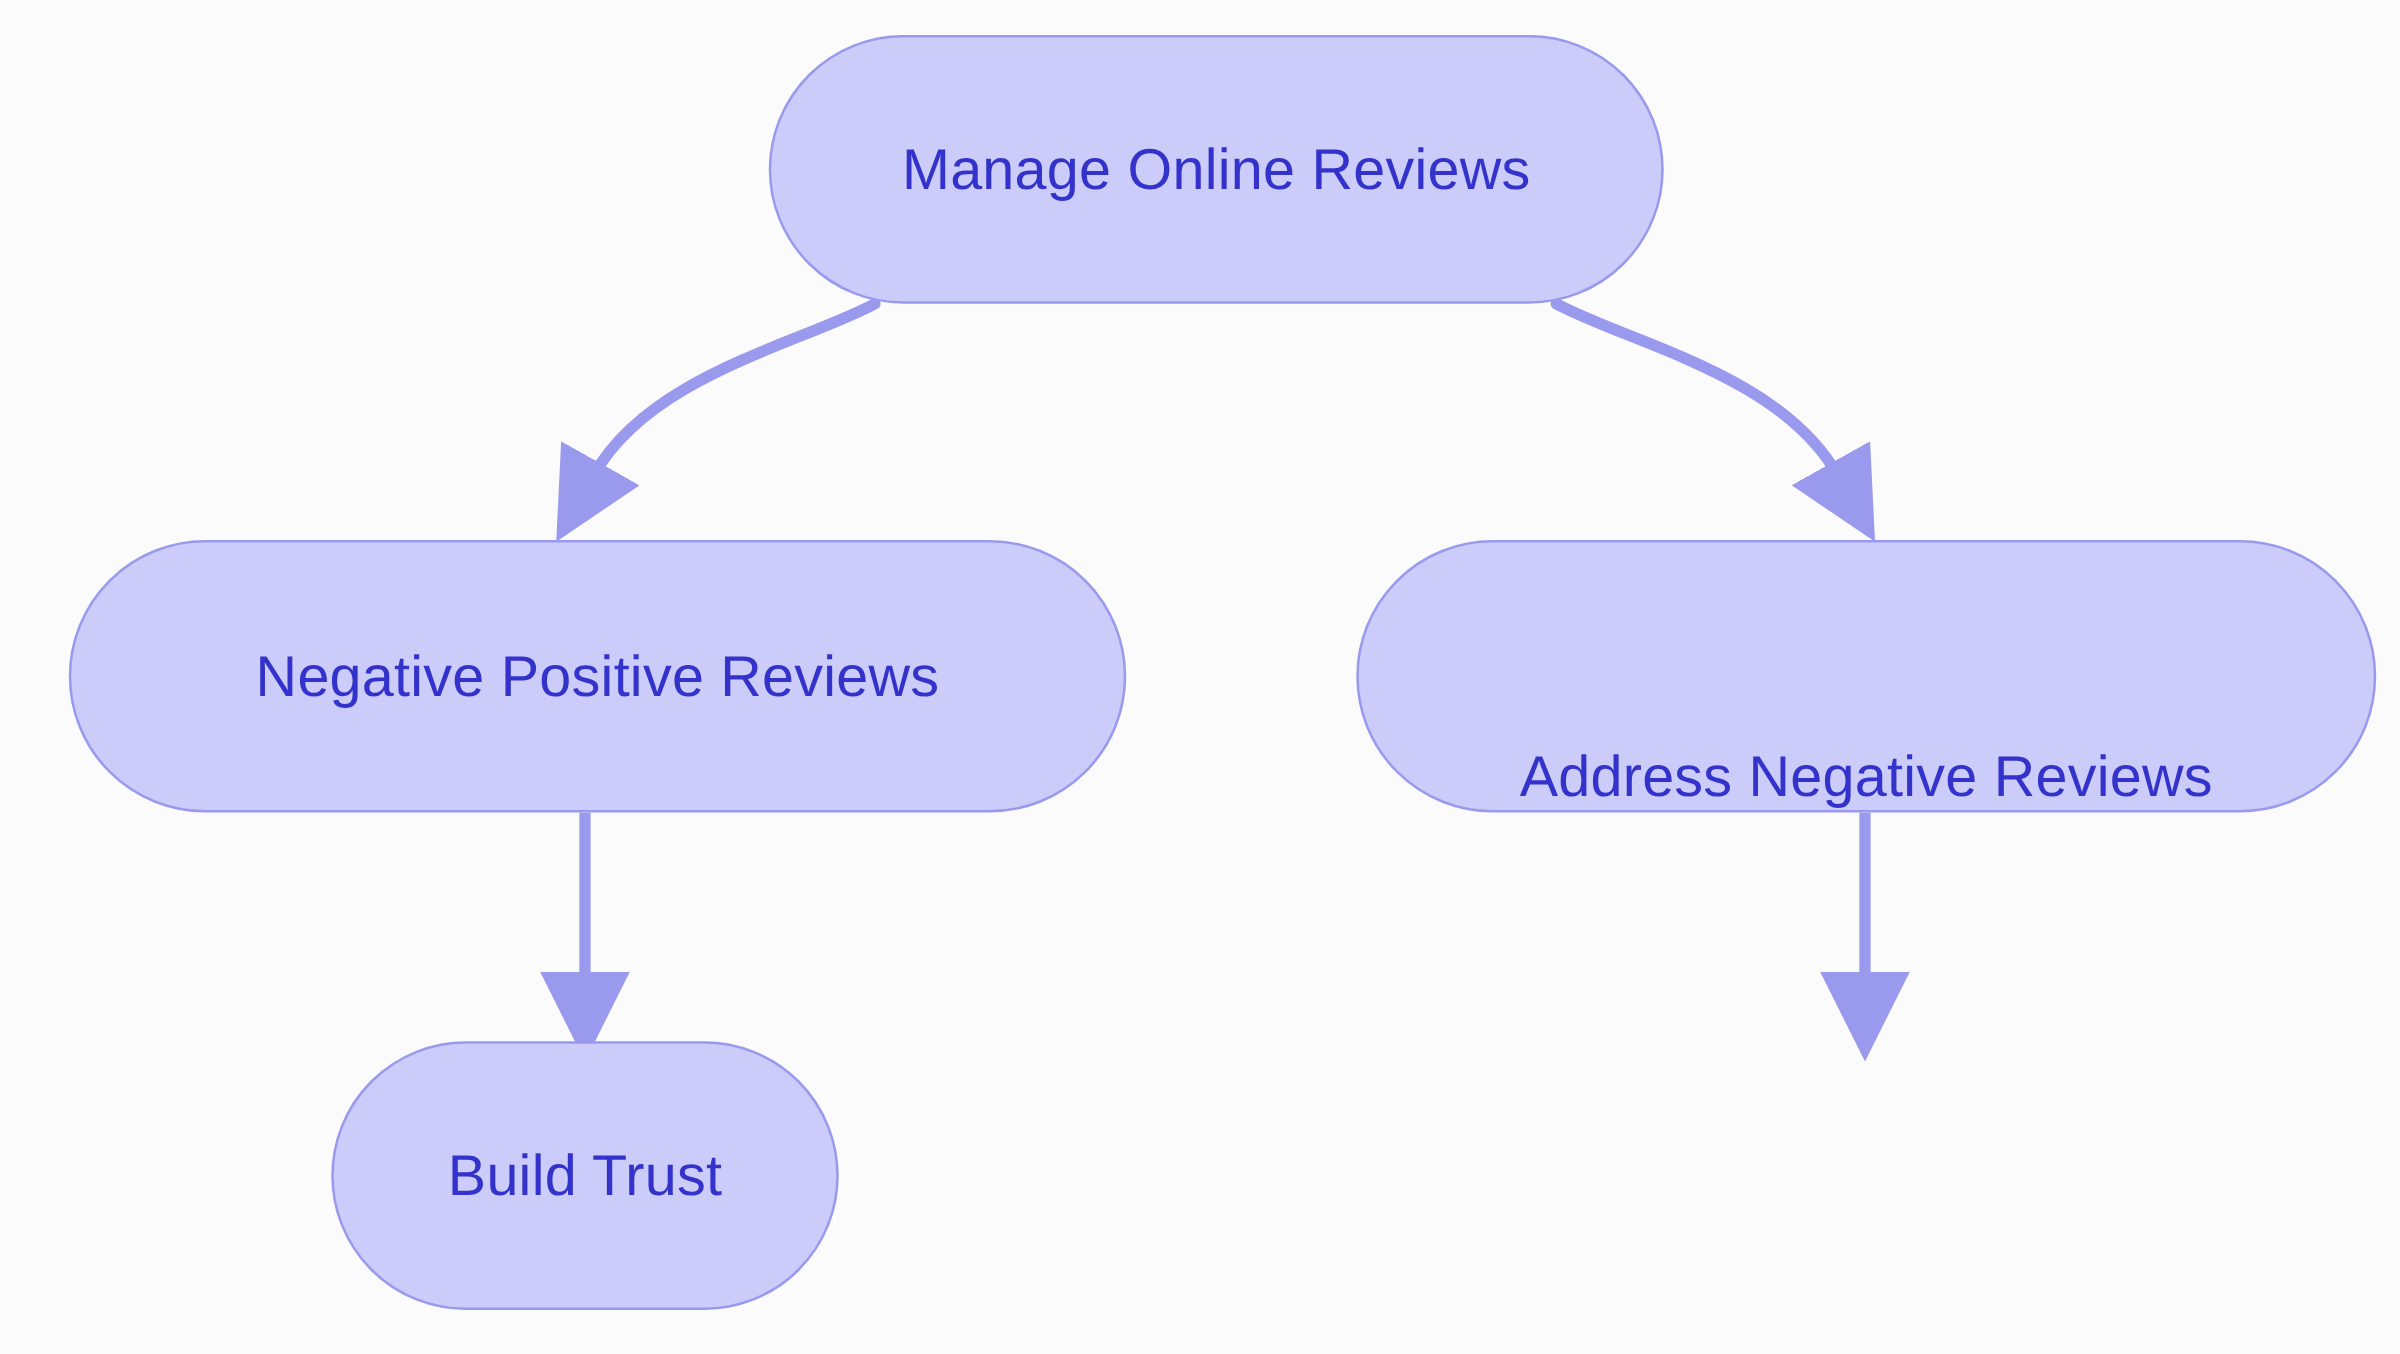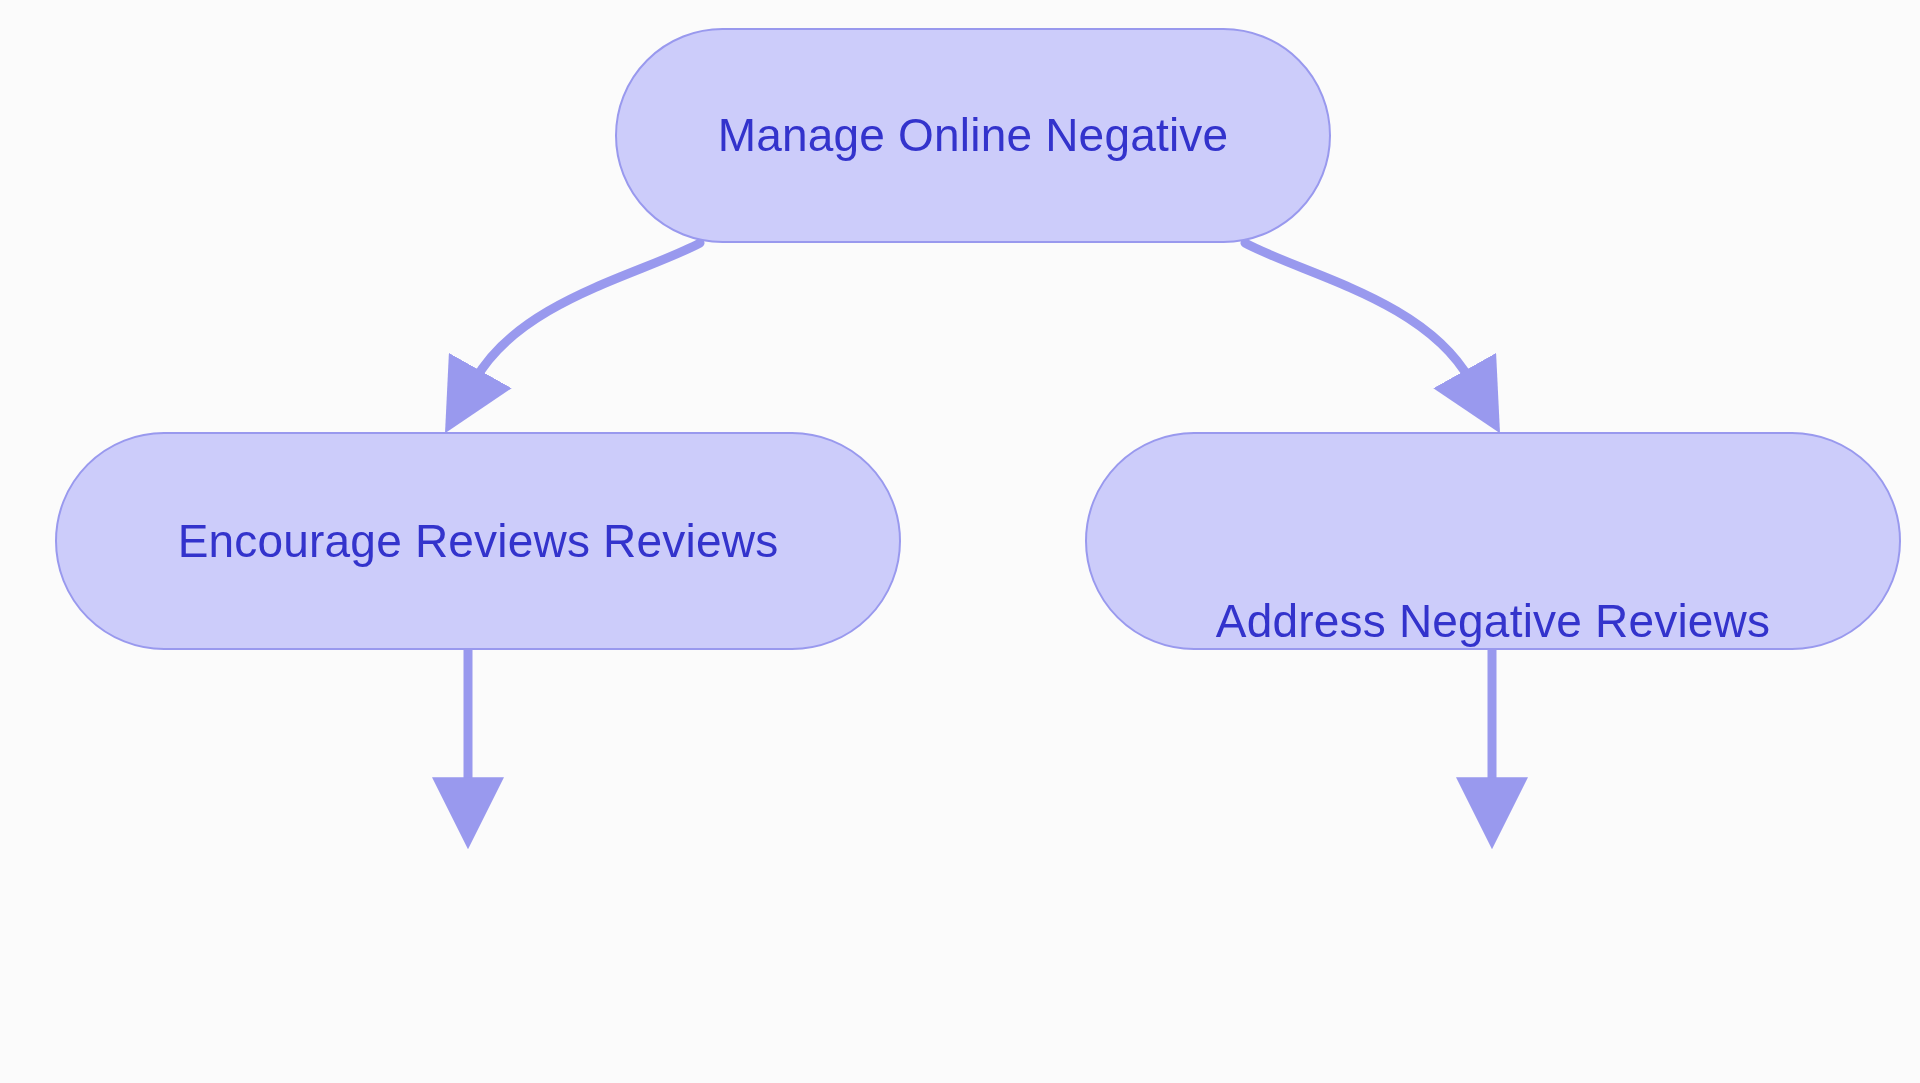--- a/index.html
+++ b/index.html
@@ -89,26 +89,29 @@
     <path d="M 700 243 C 640 275, 520 300, 475 380" fill="none" stroke="#9999ee" stroke-width="9" stroke-linecap="round" marker-end="url(#arrowhead)"></path>
 
     <path d="M 1245 243 C 1305 275, 1425 300, 1470 380" fill="none" stroke="#9999ee" stroke-width="9" stroke-linecap="round" marker-end="url(#arrowhead)"></path>
 
     <path d="M 468 650 L 468 788" fill="none" stroke="#9999ee" stroke-width="9" stroke-linecap="butt" marker-end="url(#arrowhead)"></path>
 
     <path d="M 1492 650 L 1492 788" fill="none" stroke="#9999ee" stroke-width="9" stroke-linecap="butt" marker-end="url(#arrowhead)"></path>
   </svg>
 
   <div class="node" id="node-root">
-    <span class="node-label">Manage Online Negative</span>
+    <span class="node-label">Manage Online Reviews</span>
   </div>
 
   <div class="node" id="node-encourage">
-    <span class="node-label">Encourage Reviews Reviews</span>
+    <span class="node-label">Negative Positive Reviews</span>
   </div>
 
   <div class="node" id="node-address">
     <span class="node-label">Address Negative Reviews</span>
   </div>
 
+  <div class="node" id="node-trust">
+    <span class="node-label">Build Trust</span>
+  </div>
 
 
 </div>
 
 </body></html>

